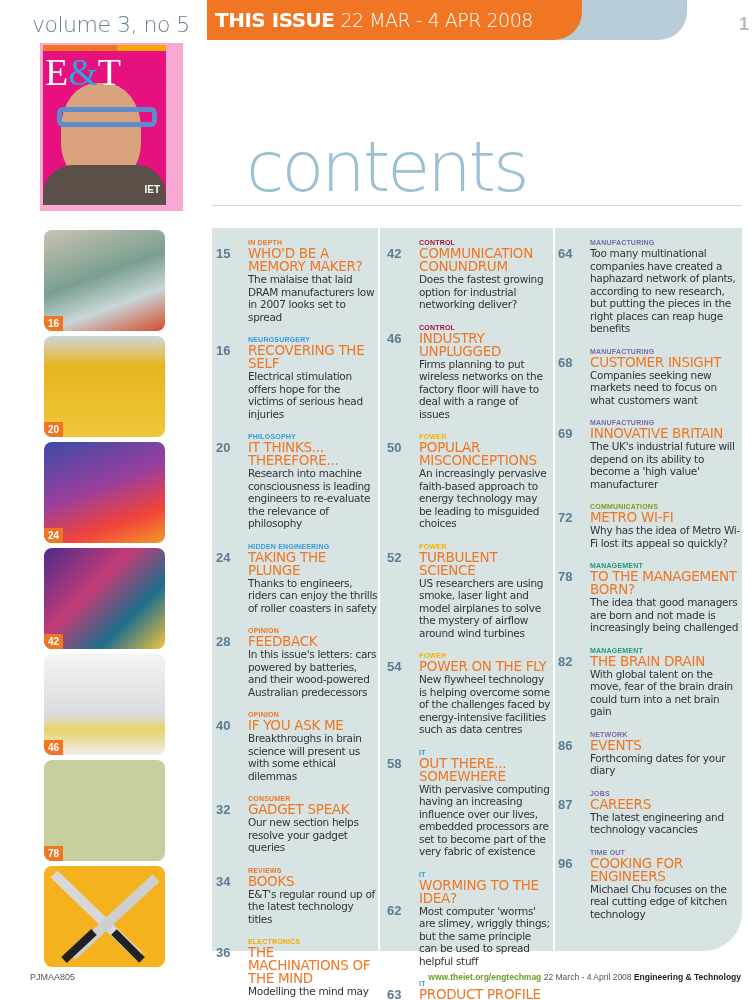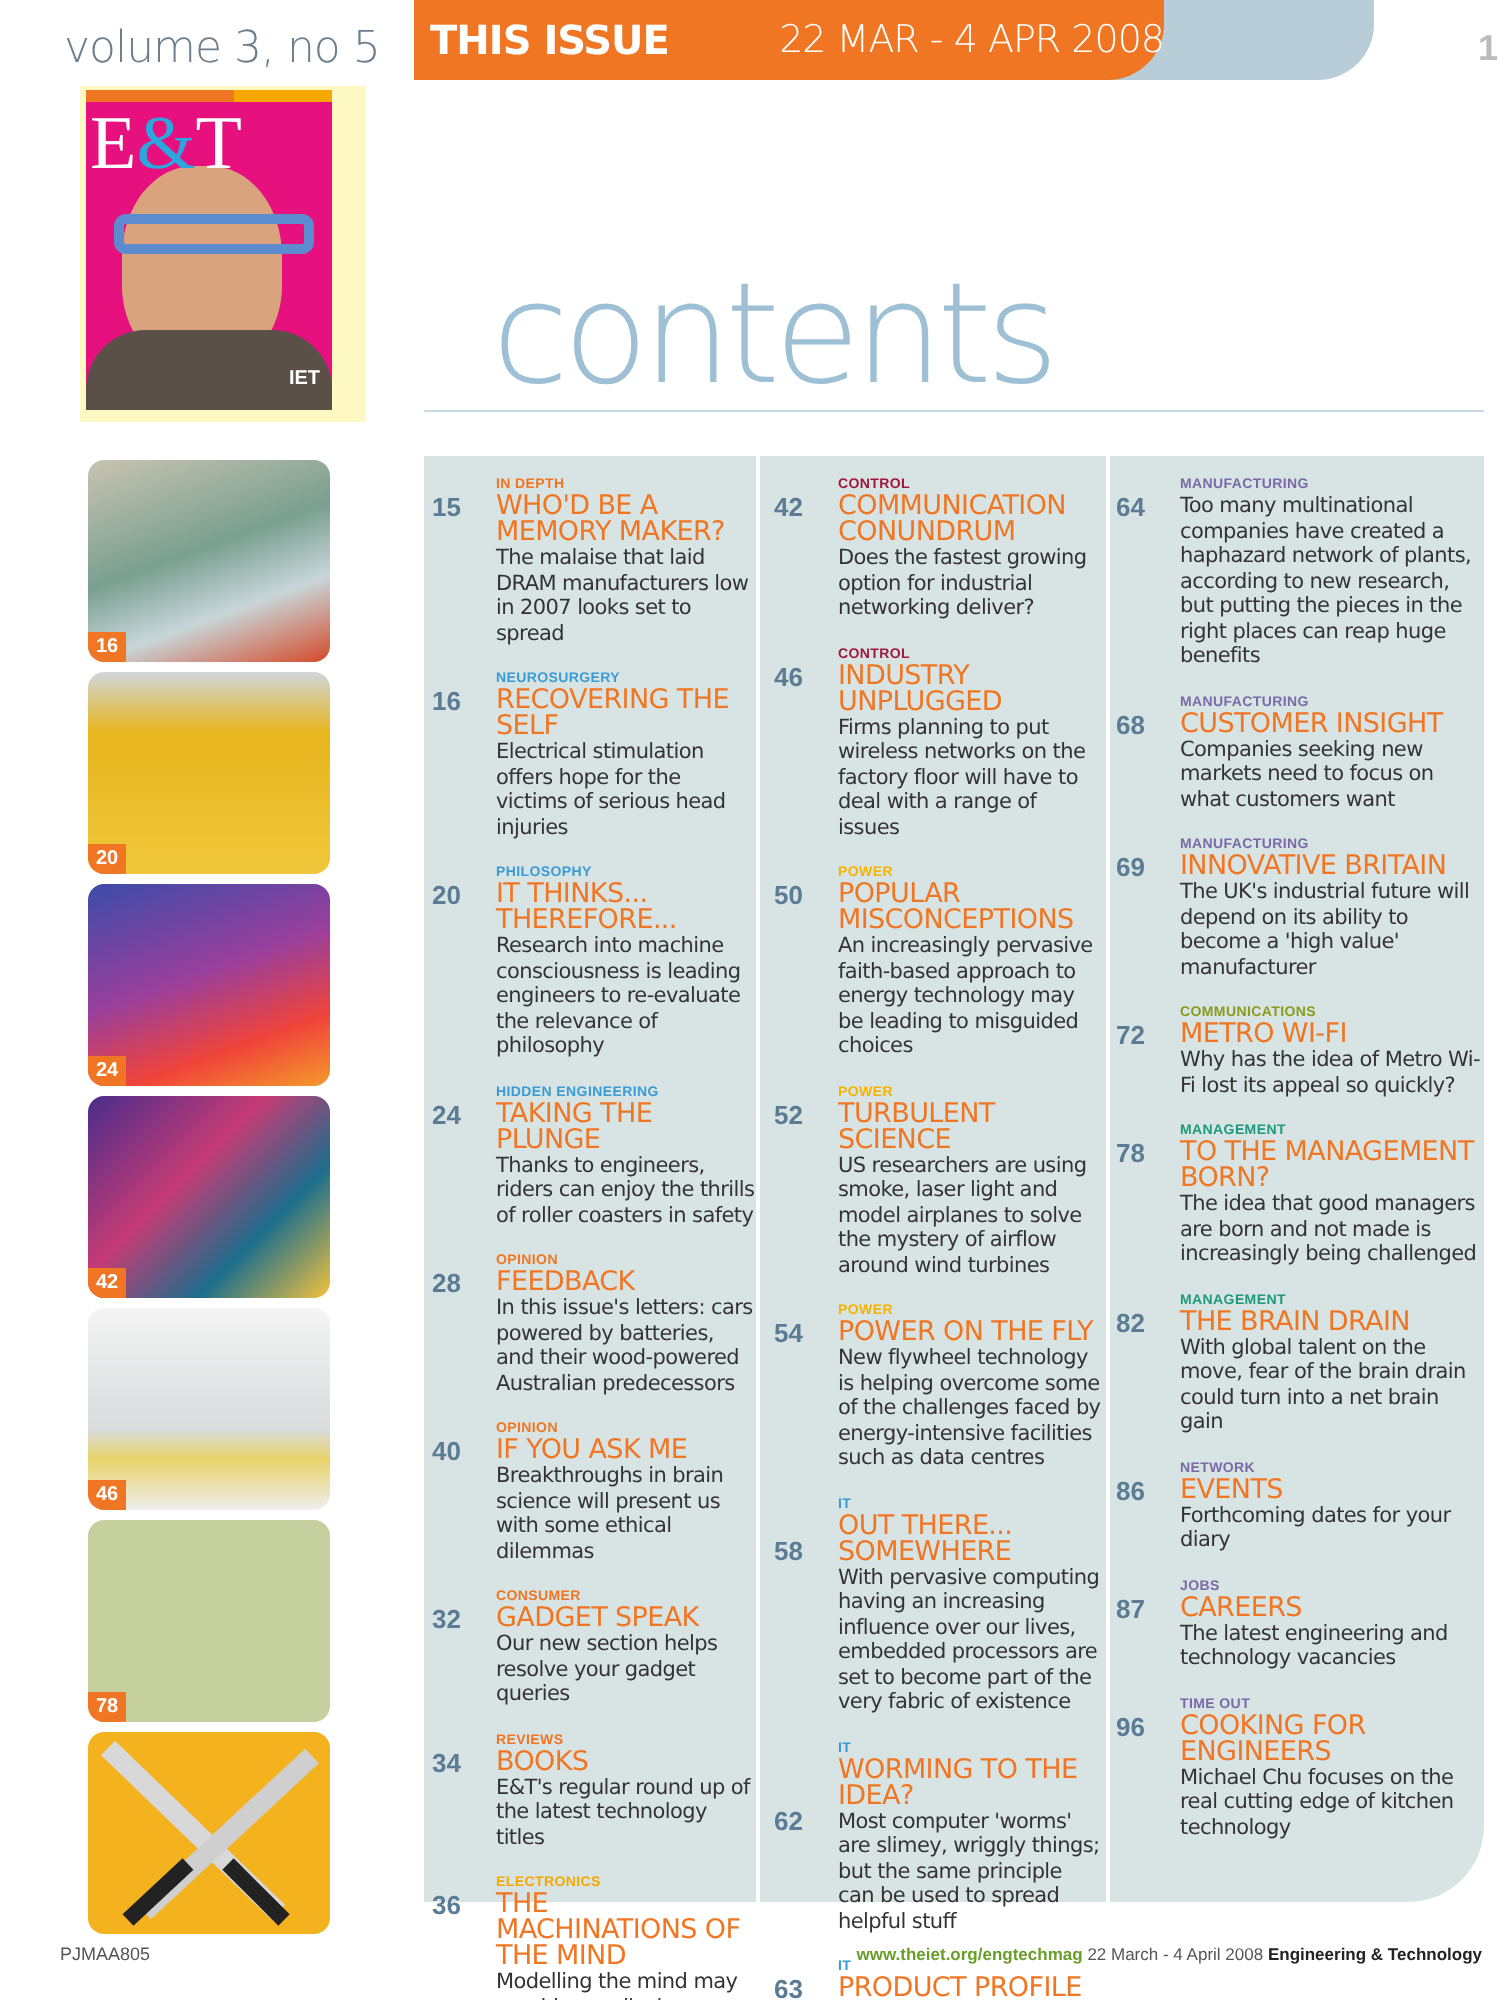--- a/index.html
+++ b/index.html
@@ -11,28 +11,28 @@
       position: absolute; left: 32px; top: 12px; font-size: 22px; color: #6d7f8c;
       font-family: "DejaVu Sans", sans-serif; font-weight: 300; letter-spacing: -0.5px;
     }
     .header-bar {
       position: absolute; left: 207px; top: 0; width: 480px; height: 40px;
       background: #b8cdd8; border-bottom-right-radius: 28px;
     }
     .header-orange {
       position: absolute; left: 207px; top: 0; width: 375px; height: 40px;
       background: #f07623; border-bottom-right-radius: 28px;
-      display: flex; align-items: center; padding-left: 8px; justify-content: space-between;
+      display: flex; align-items: center; padding-left: 8px;
     }
     .header-orange .hl { color: #fff; font-weight: bold; font-size: 20px; margin-right: 6px; font-family: "DejaVu Sans", sans-serif; letter-spacing: -0.5px;}
     .header-orange .dt { color: #fff; font-size: 19px; font-family: "DejaVu Sans", sans-serif; font-weight: 300; letter-spacing: -0.5px;}
     .page-no { position: absolute; right: 6px; top: 14px; font-size: 18px; color: #bbb; font-weight: bold; }
 
     .cover {
-      position: absolute; left: 40px; top: 43px; width: 143px; height: 168px; background: #fef9c3;
+      position: absolute; left: 40px; top: 43px; width: 143px; height: 168px; background: #f9a8d4;
     }
     .cover-inner {
       position: absolute; left: 3px; top: 2px; width: 123px; height: 160px; background: #e6117f; overflow: hidden;
     }
     .cover-strip { position: absolute; left: 0; top: 0; width: 100%; height: 6px; background: linear-gradient(90deg,#f07623 60%, #f6a800 60%); }
     .cover-logo { position: absolute; left: 2px; top: 8px; font-family: "Liberation Serif", serif; font-size: 38px; color: #fff; line-height: 1; }
     .cover-logo .amp { color: #29a8e0; }
     .cover-face {
       position: absolute; left: 18px; top: 38px; width: 80px; height: 100px; background: #d9a37e; border-radius: 45% 45% 40% 40%;
     }
@@ -220,21 +220,21 @@
       <div class="desc">US researchers are using smoke, laser light and model airplanes to solve the mystery of airflow around wind turbines</div>
     </div>
     <div class="item">
       <div class="cat" style="color: rgb(246, 179, 0);">POWER</div>
       <div class="num" style="top: 9px;">54</div>
       <div class="ttl">POWER ON THE FLY</div>
       <div class="desc">New flywheel technology is helping overcome some of the challenges faced by energy-intensive facilities such as data centres</div>
     </div>
     <div class="item">
       <div class="cat" style="color: rgb(58, 155, 213);">IT</div>
-      <div class="num" style="top: 9px; margin-top: 12px;">58</div>
+      <div class="num" style="top: 9px;">58</div>
       <div class="ttl">OUT THERE... SOMEWHERE</div>
       <div class="desc">With pervasive computing having an increasing influence over our lives, embedded processors are set to become part of the very fabric of existence</div>
     </div>
     <div class="item">
       <div class="cat" style="color: rgb(58, 155, 213);">IT</div>
       <div class="num" style="top: 9px; margin-top: 25px;">62</div>
       <div class="ttl">WORMING TO THE IDEA?</div>
       <div class="desc">Most computer 'worms' are slimey, wriggly things; but the same principle can be used to spread helpful stuff</div>
     </div>
     <div class="item">

